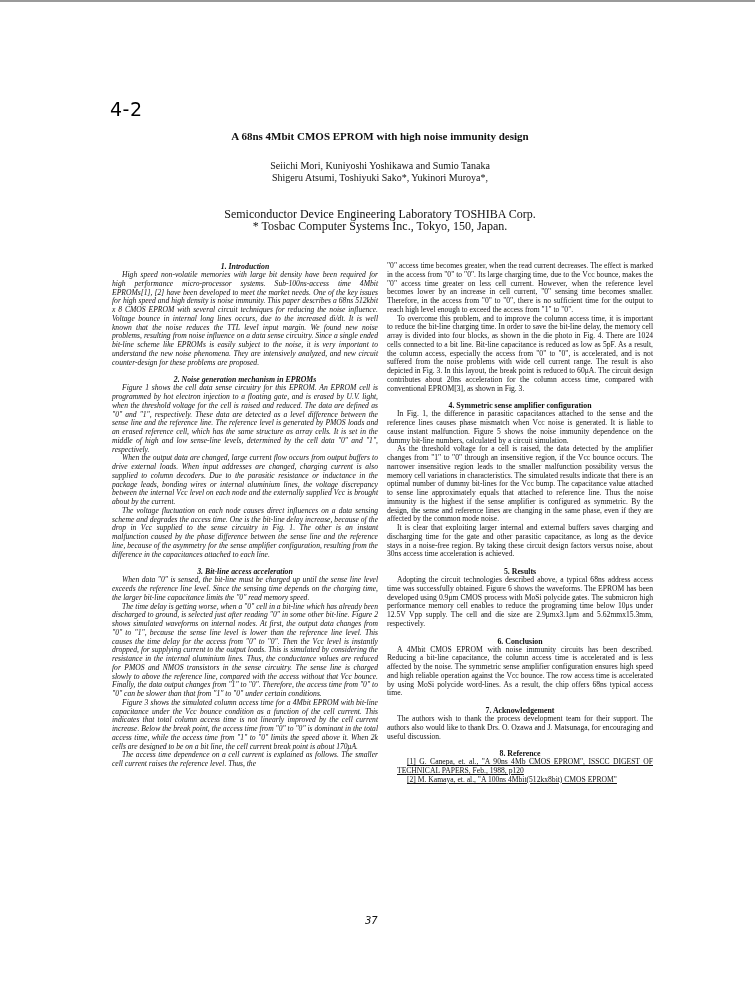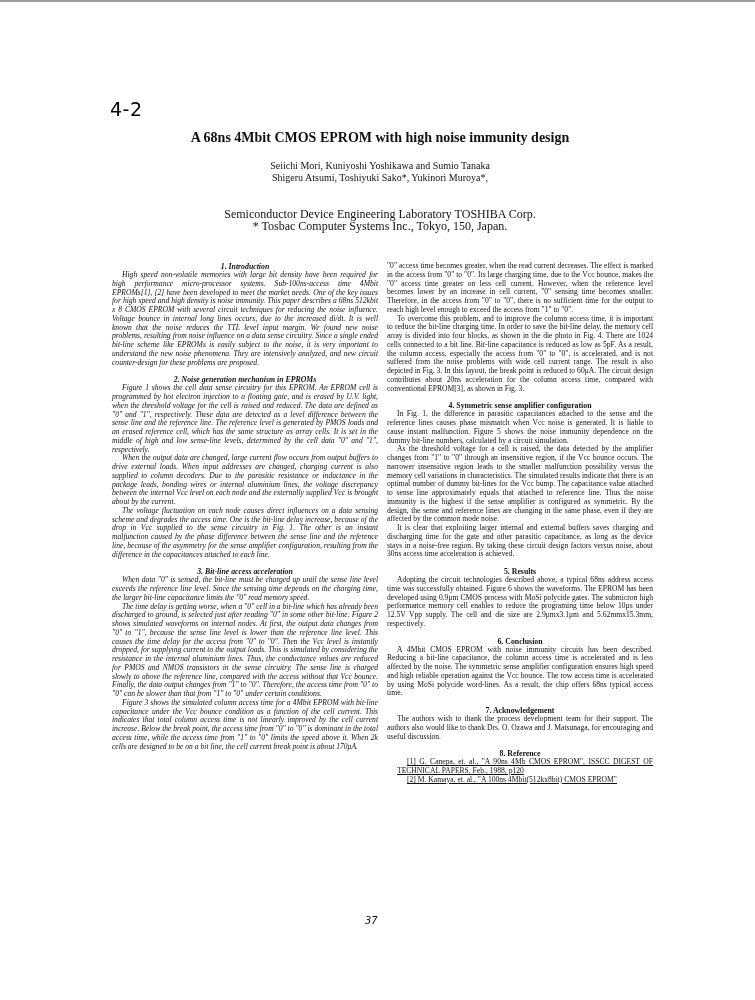--- a/index.html
+++ b/index.html
@@ -7,21 +7,21 @@
     width:755px; height:1000px; background:#ffffff; position:relative; overflow:hidden;
     font-family:"Liberation Serif", serif; color:#111;
   }
   .topline { position:absolute; left:0; top:0; width:755px; height:2px; background:#9a9a9a; }
   .sec-num {
     position:absolute; left:110px; top:98px;
     font-family:"DejaVu Sans", sans-serif; font-size:19px; letter-spacing:0.5px; color:#000000;
   }
   .title {
     position:absolute; left:100px; width:560px; top:130px; text-align:center;
-    font-size:14px; font-weight:bold; margin:0;
+    font-size:11px; font-weight:bold; margin:0;
   }
   .authors {
     position:absolute; left:100px; width:560px; top:160px; text-align:center;
     font-size:10px; line-height:12px;
   }
   .affil {
     position:absolute; left:100px; width:560px; top:208px; text-align:center;
     font-size:12px; line-height:12px;
   }
   .col {
@@ -67,20 +67,21 @@
 
   <h2>2. Noise generation mechanism in EPROMs</h2>
   <p>Figure 1 shows the cell data sense circuitry for this EPROM. An EPROM cell is programmed by hot electron injection to a floating gate, and is erased by U.V. light, when the threshold voltage for the cell is raised and reduced. The data are defined as "0" and "1", respectively. These data are detected as a level difference between the sense line and the reference line. The reference level is generated by PMOS loads and an erased reference cell, which has the same structure as array cells. It is set in the middle of high and low sense-line levels, determined by the cell data "0" and "1", respectively.</p>
   <p>When the output data are changed, large current flow occurs from output buffers to drive external loads. When input addresses are changed, charging current is also supplied to column decoders. Due to the parasitic resistance or inductance in the package leads, bonding wires or internal aluminium lines, the voltage discrepancy between the internal Vcc level on each node and the externally supplied Vcc is brought about by the current.</p>
   <p>The voltage fluctuation on each node causes direct influences on a data sensing scheme and degrades the access time. One is the bit-line delay increase, because of the drop in Vcc supplied to the sense circuitry in Fig. 1. The other is an instant malfunction caused by the phase difference between the sense line and the reference line, because of the asymmetry for the sense amplifier configuration, resulting from the difference in the capacitances attached to each line.</p>
 
   <h2>3. Bit-line access acceleration</h2>
   <p>When data "0" is sensed, the bit-line must be charged up until the sense line level exceeds the reference line level. Since the sensing time depends on the charging time, the larger bit-line capacitance limits the "0" read memory speed.</p>
   <p>The time delay is getting worse, when a "0" cell in a bit-line which has already been discharged to ground, is selected just after reading "0" in some other bit-line. Figure 2 shows simulated waveforms on internal nodes. At first, the output data changes from "0" to "1", because the sense line level is lower than the reference line level. This causes the time delay for the access from "0" to "0". Then the Vcc level is instantly dropped, for supplying current to the output loads. This is simulated by considering the resistance in the internal aluminium lines. Thus, the conductance values are reduced for PMOS and NMOS transistors in the sense circuitry. The sense line is charged slowly to above the reference line, compared with the access without that Vcc bounce. Finally, the data output changes from "1" to "0". Therefore, the access time from "0" to "0" can be slower than that from "1" to "0" under certain conditions.</p>
   <p>Figure 3 shows the simulated column access time for a 4Mbit EPROM with bit-line capacitance under the Vcc bounce condition as a function of the cell current. This indicates that total column access time is not linearly improved by the cell current increase. Below the break point, the access time from "0" to "0" is dominant in the total access time, while the access time from "1" to "0" limits the speed above it. When 2k cells are designed to be on a bit line, the cell current break point is about 170μA.</p>
+  <p>The access time dependence on a cell current is explained as follows. The smaller cell current raises the reference level. Thus, the</p>
 </div>
 
 <div class="col right">
   <p class="noindent">"0" access time becomes greater, when the read current decreases. The effect is marked in the access from "0" to "0". Its large charging time, due to the Vcc bounce, makes the "0" access time greater on less cell current. However, when the reference level becomes lower by an increase in cell current, "0" sensing time becomes smaller. Therefore, in the access from "0" to "0", there is no sufficient time for the output to reach high level enough to exceed the access from "1" to "0".</p>
   <p>To overcome this problem, and to improve the column access time, it is important to reduce the bit-line charging time. In order to save the bit-line delay, the memory cell array is divided into four blocks, as shown in the die photo in Fig. 4. There are 1024 cells connected to a bit line. Bit-line capacitance is reduced as low as 5pF. As a result, the column access, especially the access from "0" to "0", is accelerated, and is not suffered from the noise problems with wide cell current range. The result is also depicted in Fig. 3. In this layout, the break point is reduced to 60μA. The circuit design contributes about 20ns acceleration for the column access time, compared with conventional EPROM[3], as shown in Fig. 3.</p>
 
   <h2>4. Symmetric sense amplifier configuration</h2>
   <p>In Fig. 1, the difference in parasitic capacitances attached to the sense and the reference lines causes phase mismatch when Vcc noise is generated. It is liable to cause instant malfunction. Figure 5 shows the noise immunity dependence on the dummy bit-line numbers, calculated by a circuit simulation.</p>
   <p>As the threshold voltage for a cell is raised, the data detected by the amplifier changes from "1" to "0" through an insensitive region, if the Vcc bounce occurs. The narrower insensitive region leads to the smaller malfunction possibility versus the memory cell variations in characteristics. The simulated results indicate that there is an optimal number of dummy bit-lines for the Vcc bump. The capacitance value attached to sense line approximately equals that attached to reference line. Thus the noise immunity is the highest if the sense amplifier is configured as symmetric. By the design, the sense and reference lines are changing in the same phase, even if they are affected by the common mode noise.</p>
   <p>It is clear that exploiting larger internal and external buffers saves charging and discharging time for the gate and other parasitic capacitance, as long as the device stays in a noise-free region. By taking these circuit design factors versus noise, about 30ns access time acceleration is achieved.</p>

